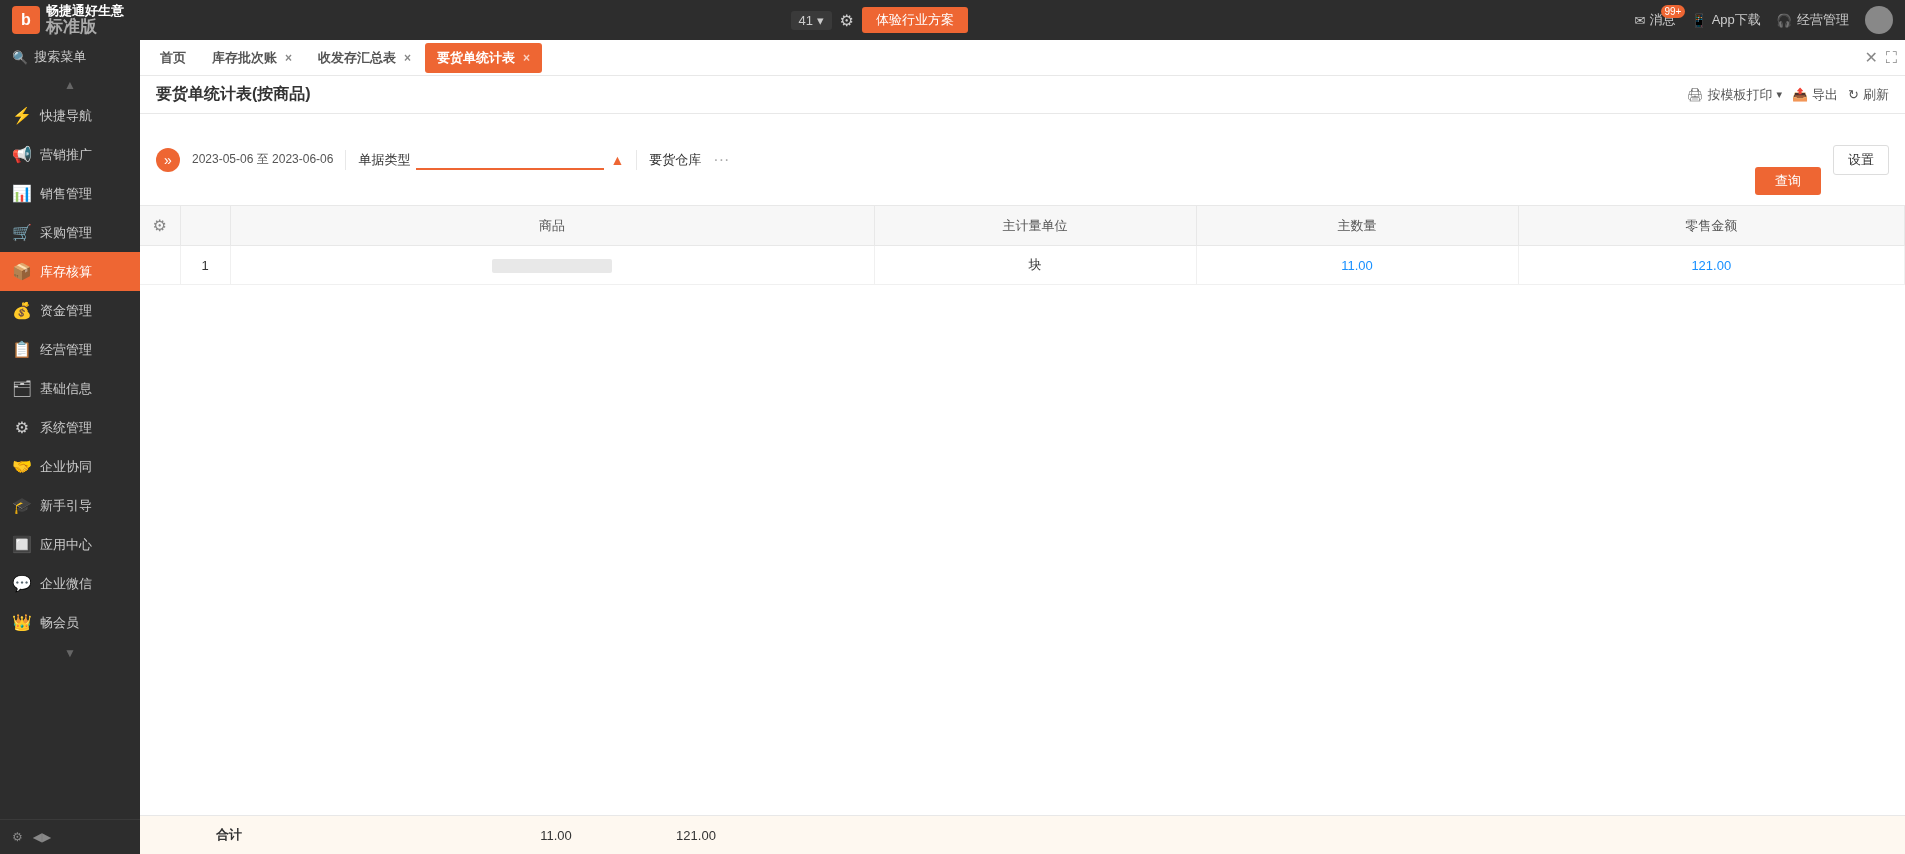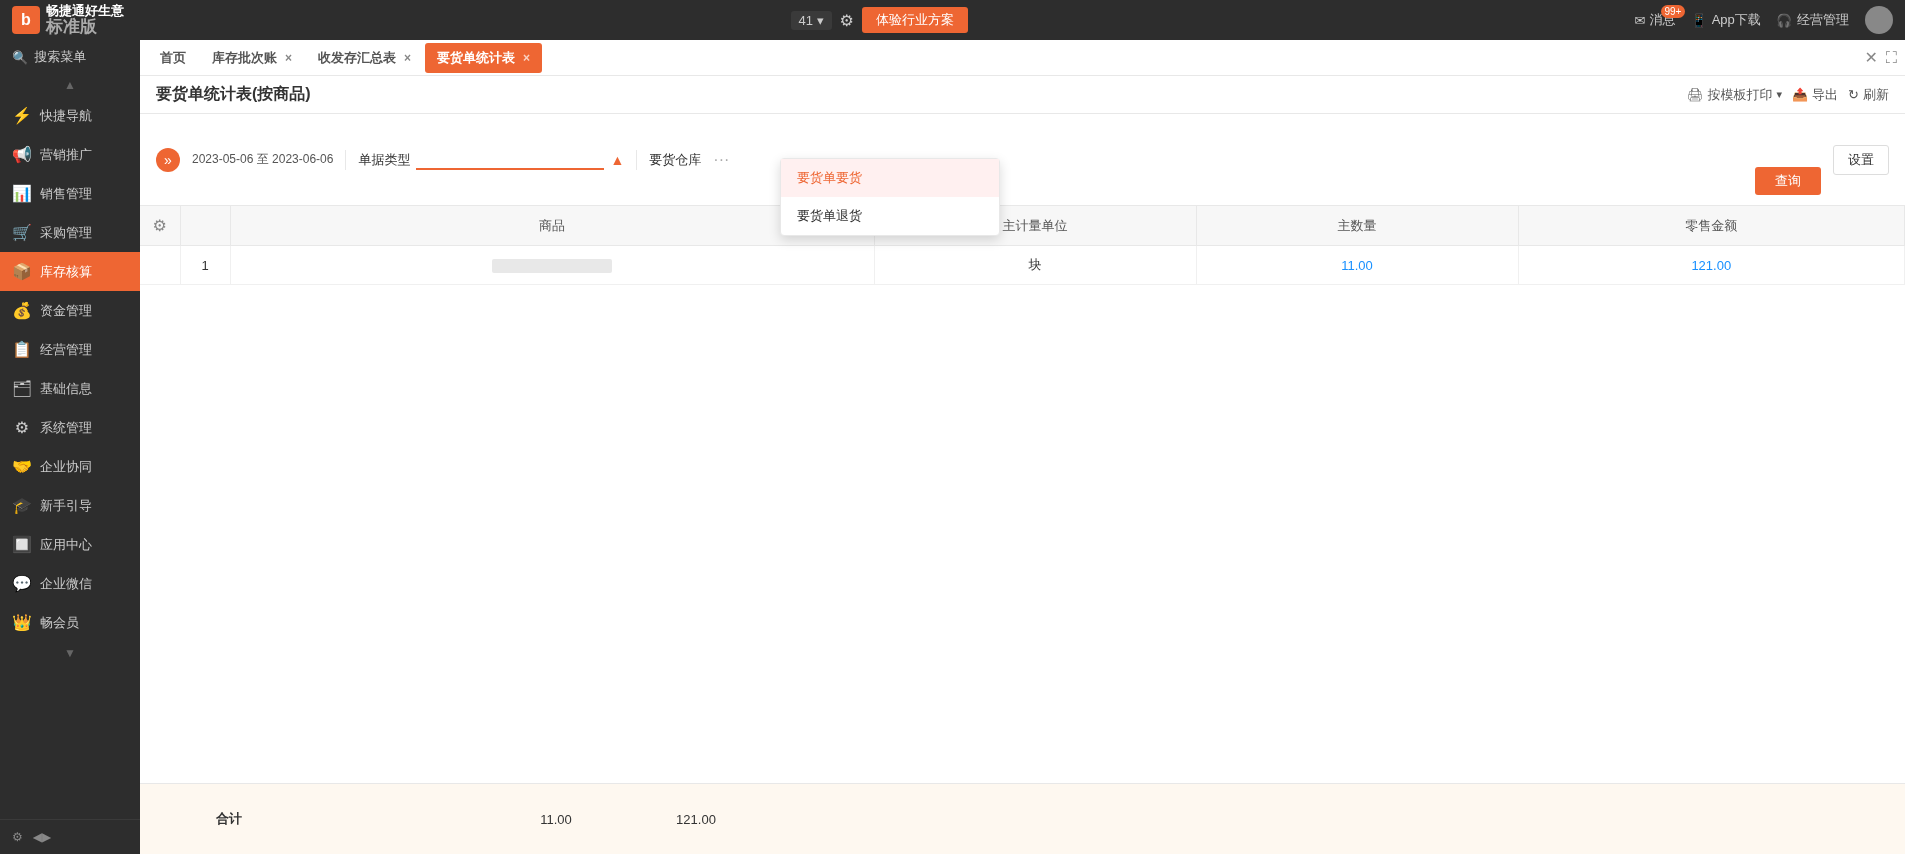--- a/index.html
+++ b/index.html
@@ -103,21 +103,21 @@
     .data-table td { padding: 10px 12px; text-align: center; border-bottom: 1px solid #f0f0f0; border-right: 1px solid #f0f0f0; color: #333; }
     .settings-th { width: 40px; }
     .gear-icon-th { font-size: 16px; color: #888; cursor: pointer; }
     .col-product { min-width: 200px; text-align: left; }
     .col-unit { min-width: 100px; }
     .col-qty { min-width: 100px; }
     .col-amount { min-width: 120px; }
     .product-name-placeholder { display: inline-block; background: #e8e8e8; width: 120px; height: 14px; border-radius: 2px; vertical-align: middle; }
 
     
-    .table-footer { background: #fef8f0; border-top: 1px solid #e8e8e8; padding: 26px 16px; display: flex; align-items: center; font-size: 13px; color: #333; flex-shrink: 0; }
+    .table-footer { background: #fef8f0; border-top: 1px solid #e8e8e8; padding: 10px 16px; display: flex; align-items: center; font-size: 13px; color: #333; flex-shrink: 0; }
     .footer-label { min-width: 200px; padding-left: 60px; font-weight: bold; }
     .footer-val1 { min-width: 100px; text-align: center; }
     .footer-val2 { min-width: 120px; text-align: center; padding-left: 40px; }
   </style>
 </head>
 <body>
 
 <div class="top-header">
   <div class="top-header-left">
     <div class="logo-area">
@@ -293,28 +293,20 @@
         </div>
 
         <div class="filter-divider"></div>
 
         <span class="warehouse-label">要货仓库</span>
         <span class="warehouse-more">···</span>
 
         <button class="query-btn">查询</button>
         <button class="settings-btn2">设置</button>
 
-        <div class="dropdown-overlay">
-          <div class="dropdown-item selected">
-            <span>要货单要货</span>
-          </div>
-          <div class="dropdown-item">
-            <span>要货单退货</span>
-          </div>
-        </div>
       </div>
 
       <div class="table-area">
         <table class="data-table">
           <thead>
             <tr>
               <th class="settings-th">
                 <span class="gear-icon-th">⚙</span>
               </th>
               <th style="width:50px;"></th>

